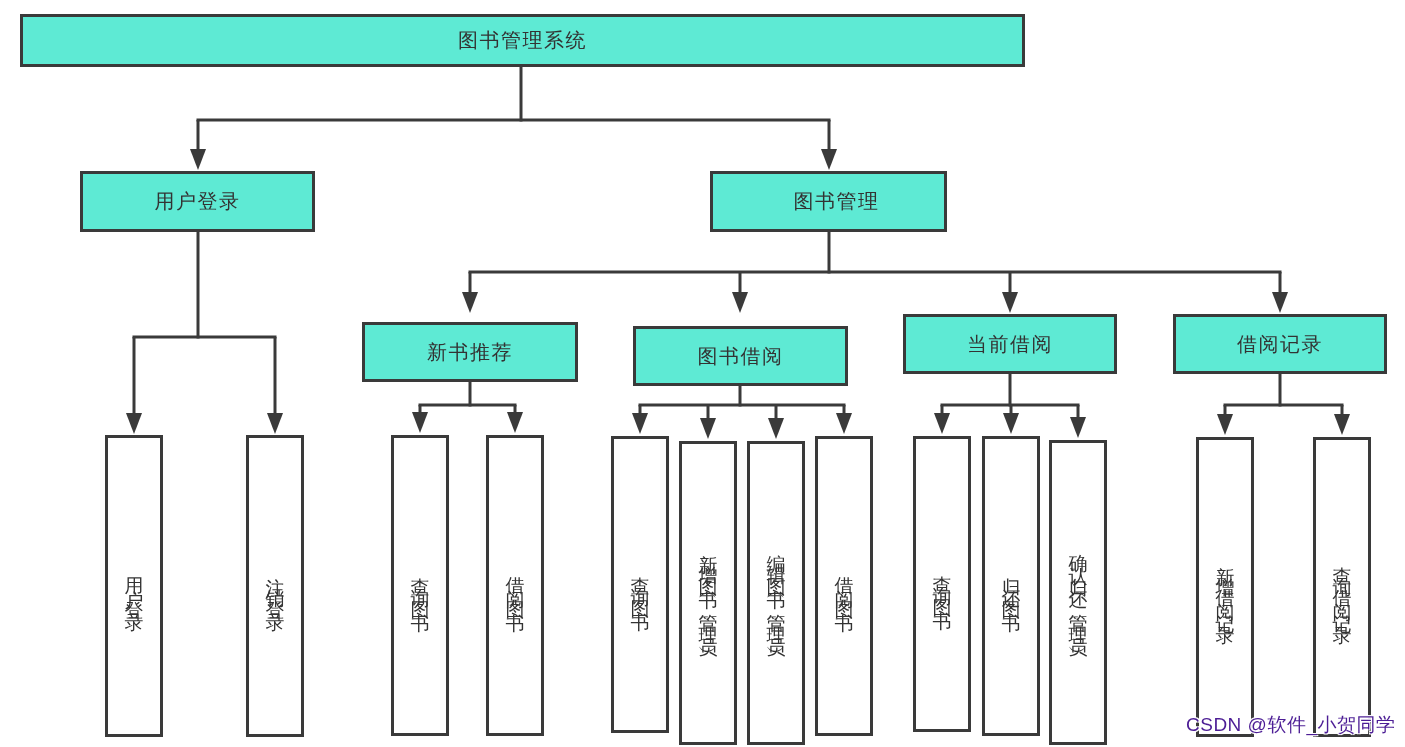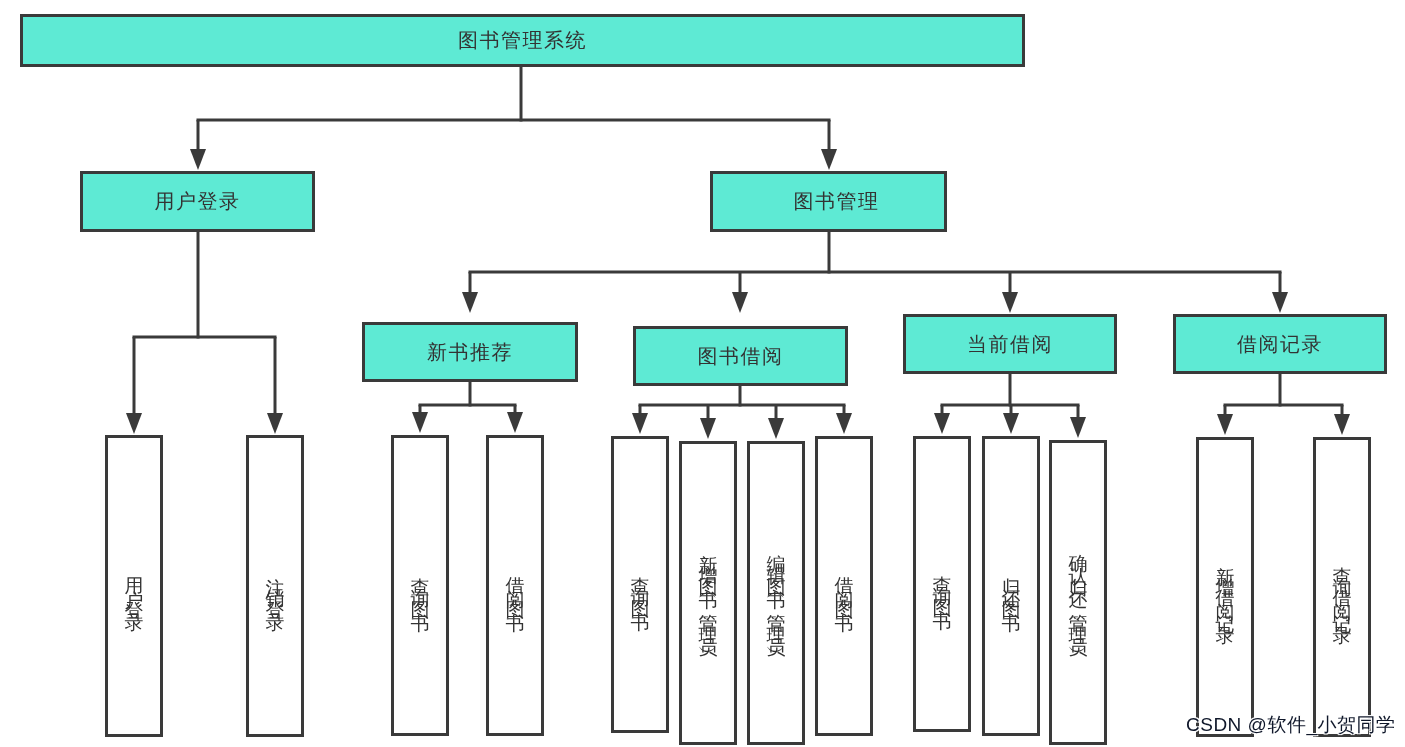--- a/index.html
+++ b/index.html
@@ -35,21 +35,21 @@
   .lf5{left:611px;top:436px;height:297px;}
   .lf6{left:679px;top:441px;height:304px;}
   .lf7{left:747px;top:441px;height:304px;}
   .lf8{left:815px;top:436px;height:300px;}
   .lf9{left:913px;top:436px;height:296px;}
   .lf10{left:982px;top:436px;height:300px;}
   .lf11{left:1049px;top:440px;height:305px;}
   .lf12{left:1196px;top:437px;height:300px;}
   .lf13{left:1313px;top:437px;height:300px;}
   .watermark{
-    position:absolute;left:1186px;top:712px;font-size:19px;color:#0f172a;
+    position:absolute;left:1186px;top:712px;font-size:19px;color:#4c1d95;
     letter-spacing:0.5px;white-space:nowrap;
     text-shadow:1px 1px 0 #ffffff,-1px -1px 0 #ffffff,1px -1px 0 #ffffff,-1px 1px 0 #ffffff;
   }
 </style>
 </head>
 <body>
 
 <div class="canvas">
 
   <svg class="wires" viewBox="0 0 1405 747" xmlns="http://www.w3.org/2000/svg">

